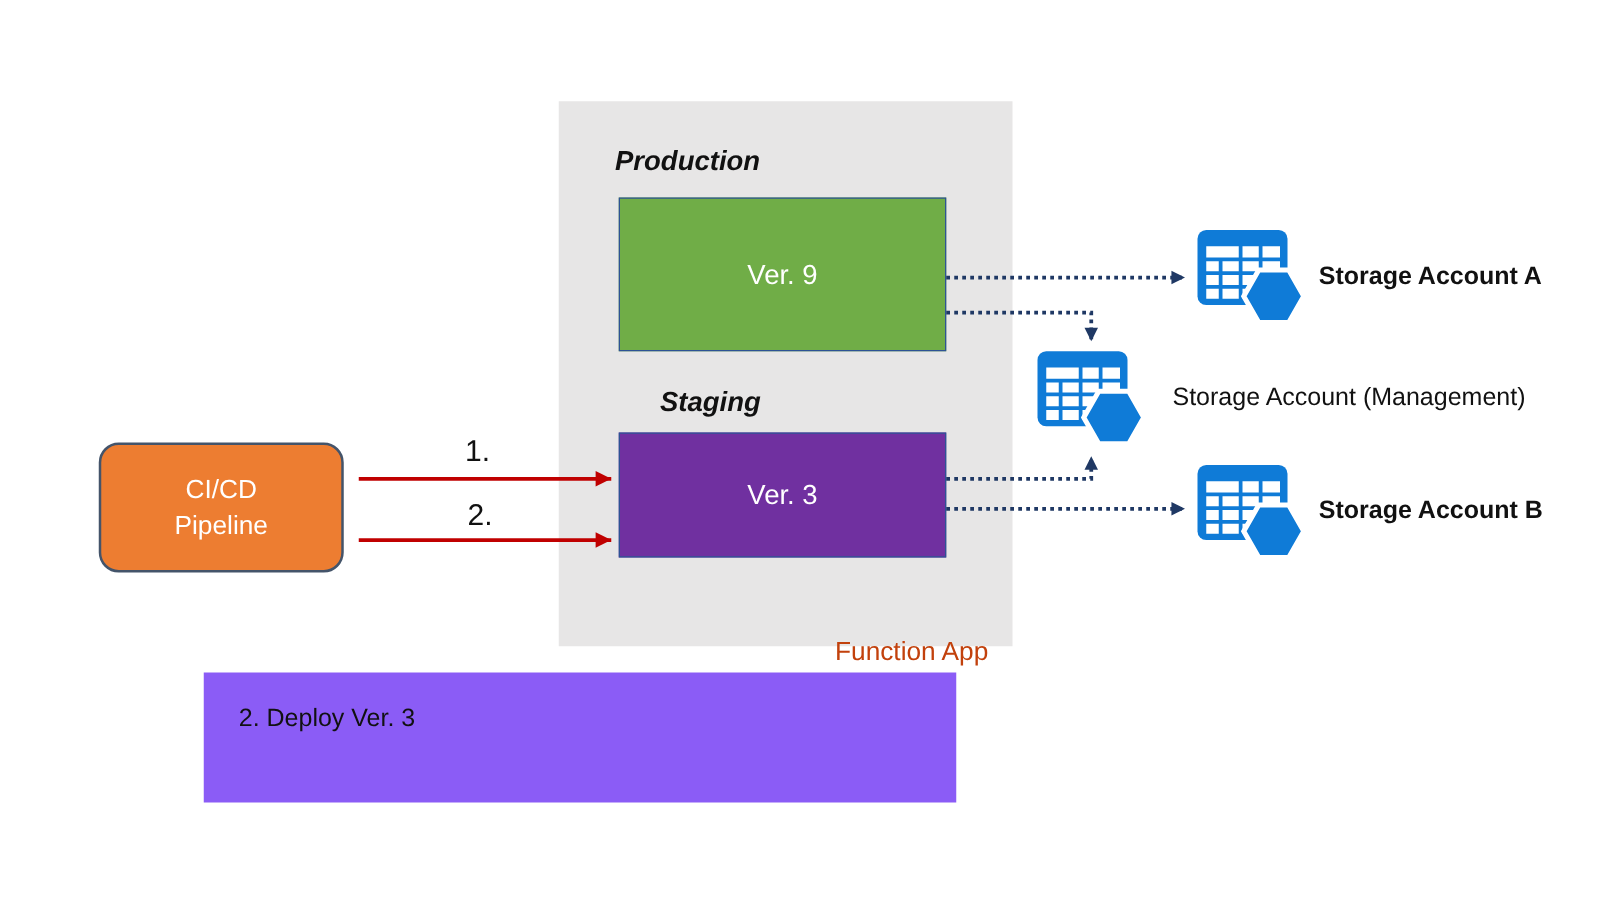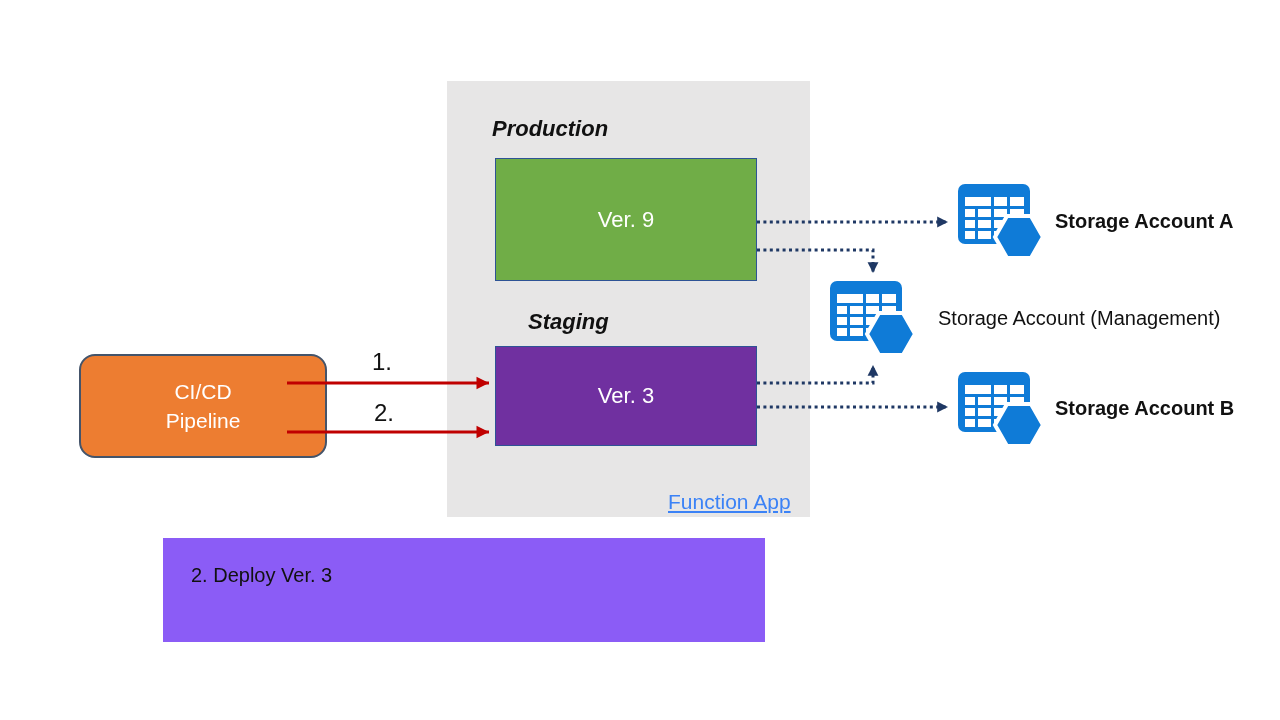--- a/index.html
+++ b/index.html
@@ -23,24 +23,24 @@
     white-space: nowrap;
   }
   .slot-box {
     width: 262px; height: 123px;
     display: flex; align-items: center; justify-content: center;
     color: #ffffff; font-size: 22px;
     border: 1px solid #2E5395;
   }
   .prod-box { left: 495px; top: 158px; background: #70AD47; }
   .stag-box { left: 495px; top: 346px; height: 100px; background: #7030A0; }
-  .fa-label { left: 668px; top: 490px; font-size: 21px; color: #3b82f6; white-space: nowrap; text-decoration: underline; }
+  .fa-label { left: 668px; top: 510px; font-size: 21px; color: #c2410c; white-space: nowrap; }
 
   .pipeline-box {
-    left: 79px; top: 354px; width: 248px; height: 104px;
+    left: 79px; top: 354px; width: 196px; height: 104px;
     background: #ED7D31; border: 2px solid #44546A; border-radius: 16px;
     display: flex; flex-direction: column; align-items: center; justify-content: center;
     color: #ffffff; font-size: 21px; line-height: 1.4;
   }
 
   .step-label {
     width: 46px; text-align: center; font-size: 24px; color: #111111;
   }
   .step-1 { left: 359px; top: 348px; }
   .step-2 { left: 361px; top: 399px; }

